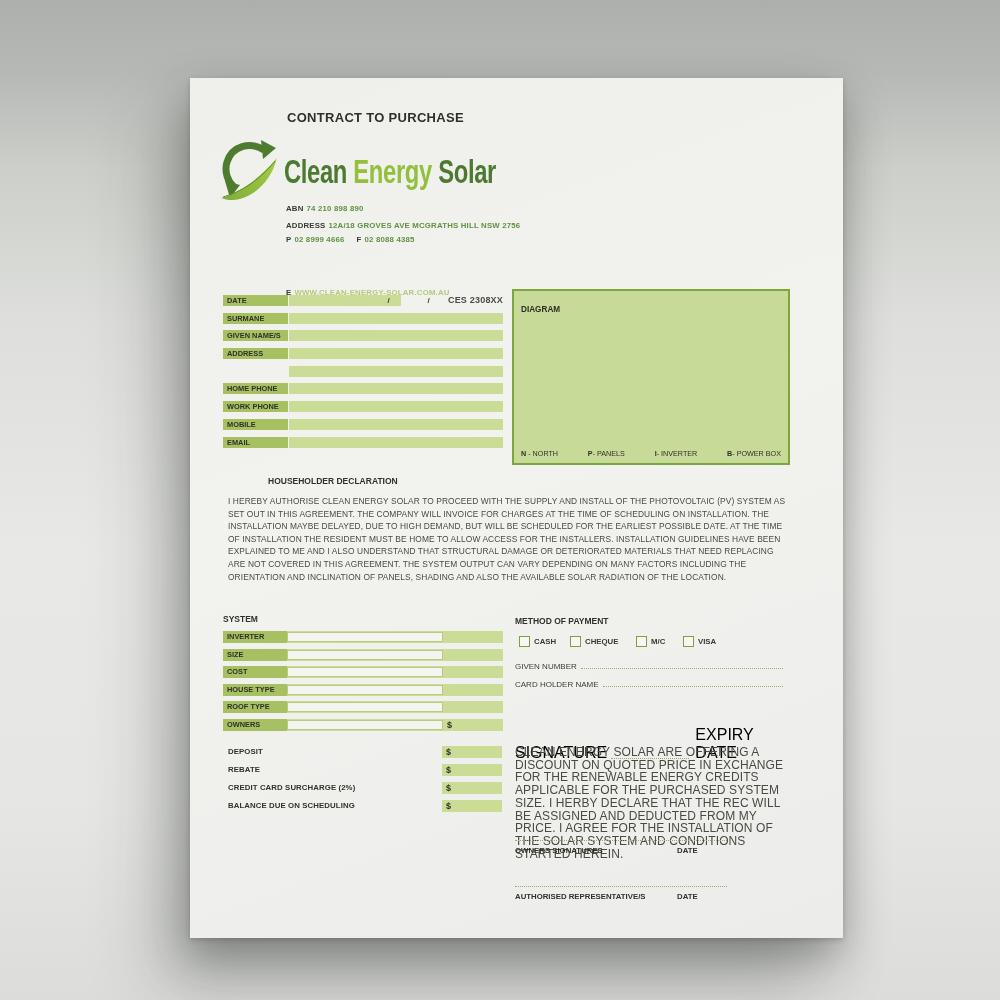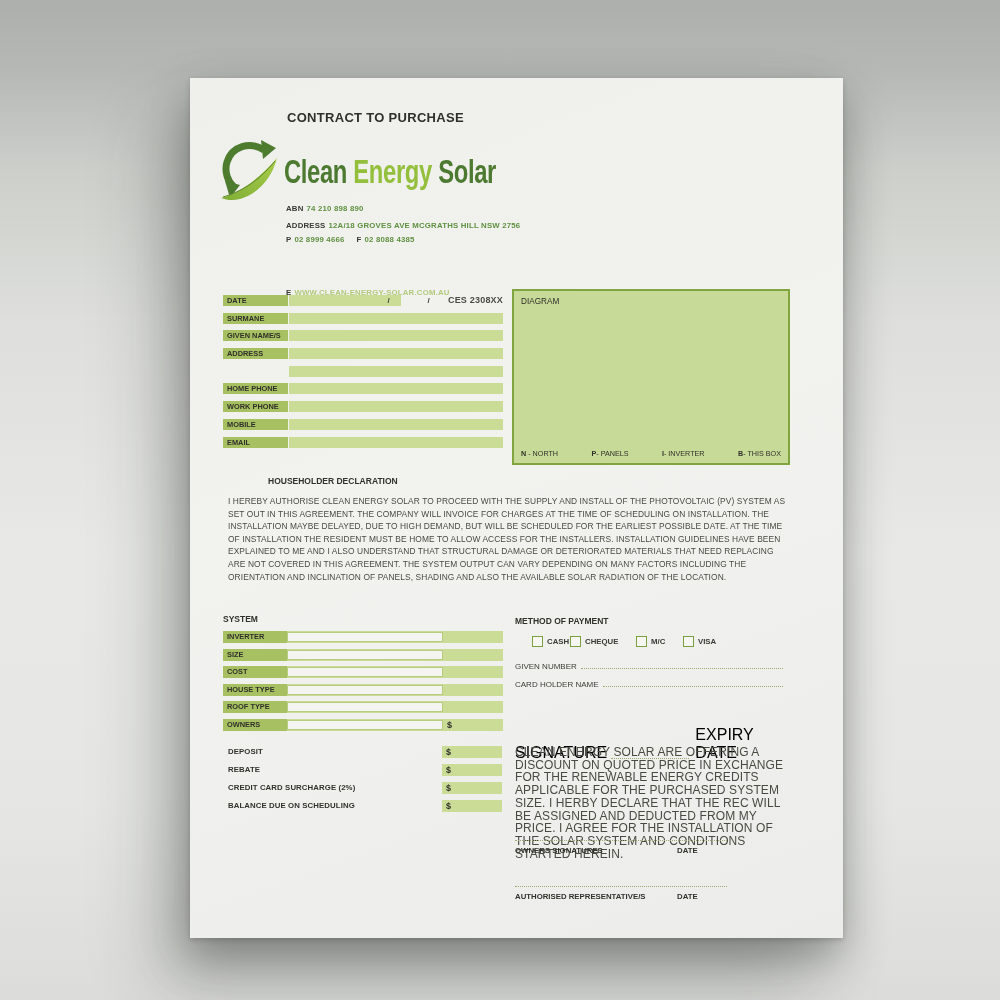--- a/index.html
+++ b/index.html
@@ -30,21 +30,21 @@
   .crow{position:relative;height:11px;margin-bottom:6.7px;}
   .clabel{position:absolute;left:0;top:0;width:65px;height:11px;background:var(--bar-label-green,#a7c061);
     font-size:7.4px;font-weight:700;color:#30302a;line-height:11.5px;padding-left:4px;box-sizing:border-box;}
   .cfield{position:absolute;left:65.5px;top:0;right:0;height:11px;background:var(--bar-field-green,#cbdc97);}
   .cfield.short{right:auto;width:112px;}
   .slash{position:absolute;top:0;font-size:8px;font-weight:700;color:#3c3c34;line-height:11px;}
   .code{position:absolute;left:200px;top:217px;width:113px;text-align:right;font-size:9px;font-weight:700;color:#4b4b45;letter-spacing:.2px;}
   
   .diagram{position:absolute;left:322px;top:211px;width:278px;height:176px;box-sizing:border-box;
     background:var(--diagram-fill,#c8da97);border:2px solid var(--diagram-border,#80a43e);}
-  .diagram-title{position:absolute;left:7px;top:6px;font-size:8.2px;font-weight:400;color:#2e2e28;}
+  .diagram-title{position:absolute;left:7px;top:14px;font-size:8.2px;font-weight:700;color:#2e2e28;}
   .legend{position:absolute;left:7px;right:7px;bottom:5px;display:flex;justify-content:space-between;}
   .legend span{font-size:7.2px;color:#30302a;white-space:nowrap;}
   .legend .lk{font-weight:700;}
   
   .decl{position:absolute;left:38px;top:398px;width:560px;}
   .decl-title{font-size:8.5px;font-weight:700;color:#32322c;margin-bottom:9px;padding-left:40px;}
   .decl-body{font-size:8.4px;line-height:12.6px;color:#4a4a42;letter-spacing:.1px;}
   
   .sys-title{position:absolute;left:33px;top:536px;font-size:8.5px;font-weight:700;color:#32322c;}
   .system{position:absolute;left:33px;top:553px;width:280px;}
@@ -58,21 +58,21 @@
   .trow{position:relative;height:12px;margin-bottom:6px;}
   .tlabel{position:absolute;left:0;top:1px;font-size:7.8px;font-weight:700;color:#32322c;letter-spacing:.1px;}
   .tbar{position:absolute;left:214px;top:0;width:60px;height:12px;background:var(--bar-field-green,#cbdc97);
     font-size:9px;font-weight:700;color:#2f2f29;line-height:12px;padding-left:4px;box-sizing:border-box;}
   
   .pay-title{position:absolute;left:325px;top:538px;font-size:8.5px;font-weight:700;color:#32322c;}
   .pay-options{position:absolute;left:325px;top:558px;width:278px;height:13px;}
   .opt{position:absolute;top:0;display:flex;align-items:center;}
   .opt .box{width:11px;height:11px;background:#f6f6f3;border:1.5px solid var(--checkbox-border,#7ba043);box-sizing:border-box;margin-right:4px;}
   .opt .olabel{font-size:7.8px;font-weight:700;color:#3a3a34;}
-  .o0{left:17px;}.o1{left:55px;}.o2{left:121px;}.o3{left:168px;}
+  .o0{left:4px;}.o1{left:55px;}.o2{left:121px;}.o3{left:168px;}
   .dotrow{position:absolute;left:325px;width:270px;display:flex;align-items:flex-end;}
   .dotrow .dl{font-size:8px;color:#3c3c36;white-space:nowrap;padding-bottom:1px;}
   .dots{flex:1;border-bottom:1.5px dotted var(--dotted-line,#9aab72);margin:0 2px 3px 4px;height:10px;}
   .r-cardnum{top:580px;}.r-cardholder{top:598px;}
   .sigrow{position:absolute;left:325px;top:648px;width:276px;display:flex;align-items:flex-end;}
   .sigrow .dots2{border-bottom:1.5px dotted var(--dotted-line,#9aab72);margin:0 6px 3px 4px;height:10px;}
   .sigrow .w1{width:95px;}.sigrow .w2{flex:1;}
   .disclaimer{position:absolute;left:325px;top:668px;width:272px;font-size:12px;line-height:12.7px;color:#4a4a42;letter-spacing:.1px;}
   .sigblock{position:absolute;left:325px;width:212px;border-top:1.5px dotted var(--dotted-line,#9aab72);padding-top:4px;}
   .sb-owners{top:762px;}.sb-auth{top:808px;}
@@ -153,21 +153,21 @@
     </div>
 
     <div class="code">CES 2308XX</div>
 
     <div class="diagram">
       <div class="diagram-title">DIAGRAM</div>
       <div class="legend">
         <span><span class="lk">N</span><span> - </span><span>NORTH</span></span>
         <span><span class="lk">P</span><span>- </span><span>PANELS</span></span>
         <span><span class="lk">I</span><span>- </span><span>INVERTER</span></span>
-        <span><span class="lk">B</span><span>- </span><span>THIS BOX</span></span>
+        <span><span class="lk">B</span><span>- </span><span>POWER BOX</span></span>
       </div>
     </div>
 
     <div class="decl">
       <div class="decl-title">HOUSEHOLDER DECLARATION</div>
       <div class="decl-body">I HEREBY AUTHORISE CLEAN ENERGY SOLAR TO PROCEED WITH THE SUPPLY AND INSTALL OF THE PHOTOVOLTAIC (PV) SYSTEM AS SET OUT IN THIS AGREEMENT. THE COMPANY WILL INVOICE FOR CHARGES AT THE TIME OF SCHEDULING ON INSTALLATION. THE INSTALLATION MAYBE DELAYED, DUE TO HIGH DEMAND, BUT WILL BE SCHEDULED FOR THE EARLIEST POSSIBLE DATE. AT THE TIME OF INSTALLATION THE RESIDENT MUST BE HOME TO ALLOW ACCESS FOR THE INSTALLERS. INSTALLATION GUIDELINES HAVE BEEN EXPLAINED TO ME AND I ALSO UNDERSTAND THAT STRUCTURAL DAMAGE OR DETERIORATED MATERIALS THAT NEED REPLACING ARE NOT COVERED IN THIS AGREEMENT. THE SYSTEM OUTPUT CAN VARY DEPENDING ON MANY FACTORS INCLUDING THE ORIENTATION AND INCLINATION OF PANELS, SHADING AND ALSO THE AVAILABLE SOLAR RADIATION OF THE LOCATION.</div>
     </div>
 
     <div class="sys-title">SYSTEM</div>
     <div class="system">

